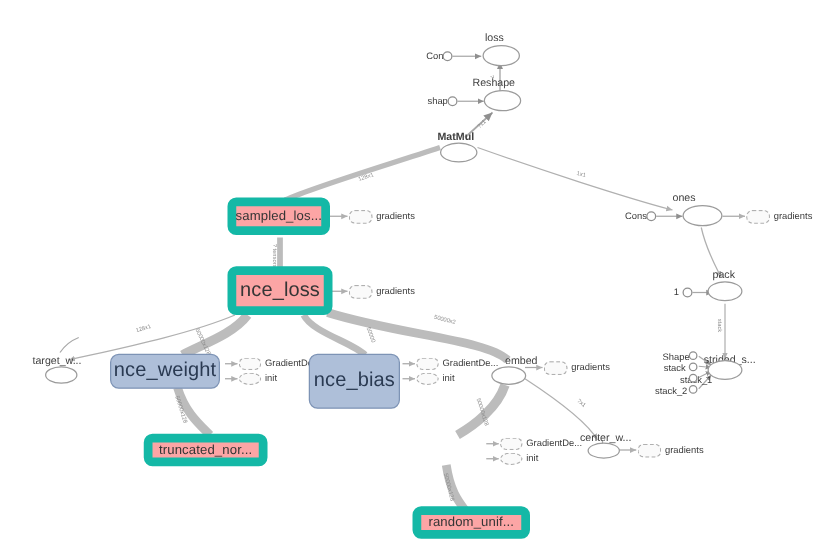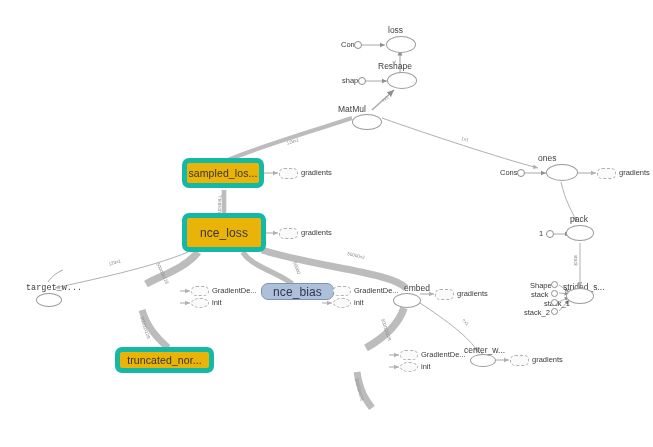--- a/index.html
+++ b/index.html
@@ -9,22 +9,22 @@
     background:#ffffff;
     font-family:"Liberation Sans", sans-serif;
     overflow:hidden;
   }
   svg#edges{position:absolute;left:0;top:0;width:653px;height:447px;}
 
   
   .node{position:absolute;box-sizing:border-box;display:flex;align-items:center;justify-content:center;}
 
   .group{
-    background:#eab308;
-    border:5px solid #14b8a6;
+    background:#fca5a5;
+    border:7px solid #14b8a6;
     border-radius:7px;
     color:#353535;
     letter-spacing:.1px;
   }
   .group.sel{
     background:#aebfd9;
     border:1px solid #7d93b5;
     color:#2a3a52;
   }
 
@@ -50,21 +50,21 @@
     border:1px solid #8e8e8e;
     border-radius:50%;
   }
 
   
   .lbl{position:absolute;color:#3b3b3b;white-space:nowrap;}
   .lbl-top{font-size:8.5px;color:#404040;}
   .lbl-side{font-size:7.5px;color:#383838;}
   .lbl-inline{font-size:7.5px;color:#3a3a3a;}
   .lbl-edge{position:absolute;font-size:4.6px;color:#8b8b8b;white-space:nowrap;transform-origin:0 0;}
-  .n-title{font-size:12px;}
+  .n-title{font-size:16px;}
   .n-title.sm{font-size:10.5px;}
 </style>
 </head>
 <body>
 
 <div id="canvas">
 
   <svg id="edges" viewBox="0 0 653 447">
     <defs>
       <marker id="ah" markerWidth="6" markerHeight="6" refX="5" refY="3" orient="auto">
@@ -162,44 +162,47 @@
 
   <div class="lbl lbl-side" style="left:341px;top:40px;">Const</div>
   <div class="node smallcircle" style="left:354px;top:41px;width:8px;height:8px;"></div>
 
   <div class="lbl lbl-top" style="left:378px;top:61px;">Reshape</div>
   <div class="node oval" style="left:387px;top:72px;width:30px;height:17px;"></div>
 
   <div class="lbl lbl-side" style="left:342px;top:76px;">shape</div>
   <div class="node smallcircle" style="left:358px;top:77px;width:8px;height:8px;"></div>
 
-  <div class="lbl lbl-top" style="left:338px;top:104px;">MatMul</div>
+  <div class="lbl lbl-top" style="left:350px;top:104px;font-weight:bold;">MatMul</div>
   <div class="node oval" style="left:352px;top:114px;width:30px;height:16px;"></div>
 
   <div class="node group" style="left:182px;top:158px;width:82px;height:30px;">
     <span class="n-title sm">sampled_los...</span>
   </div>
   <div class="node dashnode" style="left:279px;top:168px;width:19px;height:11px;"></div>
   <div class="lbl lbl-inline" style="left:301px;top:168px;">gradients</div>
 
   <div class="node group" style="left:182px;top:213px;width:84px;height:39px;">
     <span class="n-title">nce_loss</span>
   </div>
   <div class="node dashnode" style="left:279px;top:228px;width:19px;height:11px;"></div>
   <div class="lbl lbl-inline" style="left:301px;top:228px;">gradients</div>
 
-  <div class="lbl lbl-top" style="left:26px;top:283px;font-family:Liberation Mono, monospace;">target_w...</div>
+  <div class="lbl lbl-top" style="left:26px;top:283px;">target_w...</div>
   <div class="node oval" style="left:36px;top:293px;width:26px;height:14px;"></div>
 
+  <div class="node group sel" style="left:88px;top:283px;width:88px;height:28px;">
+    <span class="n-title">nce_weight</span>
+  </div>
   <div class="node dashnode" style="left:191px;top:286px;width:18px;height:10px;"></div>
   <div class="lbl lbl-inline" style="left:212px;top:286px;">GradientDe...</div>
   <div class="node dashoval" style="left:191px;top:298px;width:18px;height:10px;"></div>
   <div class="lbl lbl-inline" style="left:212px;top:298px;">init</div>
 
-  <div class="node group sel" style="left:247px;top:283px;width:73px;height:17px;margin-left:14px;">
+  <div class="node group sel" style="left:247px;top:283px;width:73px;height:44px;">
     <span class="n-title">nce_bias</span>
   </div>
   <div class="node dashnode" style="left:333px;top:286px;width:18px;height:10px;"></div>
   <div class="lbl lbl-inline" style="left:354px;top:286px;">GradientDe...</div>
   <div class="node dashoval" style="left:333px;top:298px;width:18px;height:10px;"></div>
   <div class="lbl lbl-inline" style="left:354px;top:298px;">init</div>
 
   <div class="node group" style="left:115px;top:347px;width:99px;height:26px;">
     <span class="n-title sm">truncated_nor...</span>
   </div>
@@ -207,20 +210,23 @@
   <div class="lbl lbl-top" style="left:404px;top:283px;">embed</div>
   <div class="node oval" style="left:393px;top:293px;width:28px;height:15px;"></div>
   <div class="node dashnode" style="left:435px;top:289px;width:19px;height:11px;"></div>
   <div class="lbl lbl-inline" style="left:457px;top:289px;">gradients</div>
 
   <div class="node dashnode" style="left:400px;top:350px;width:18px;height:10px;"></div>
   <div class="lbl lbl-inline" style="left:421px;top:350px;">GradientDe...</div>
   <div class="node dashoval" style="left:400px;top:362px;width:18px;height:10px;"></div>
   <div class="lbl lbl-inline" style="left:421px;top:362px;">init</div>
 
+  <div class="node group" style="left:330px;top:405px;width:94px;height:26px;">
+    <span class="n-title sm">random_unif...</span>
+  </div>
 
   <div class="lbl lbl-top" style="left:464px;top:345px;">center_w...</div>
   <div class="node oval" style="left:470px;top:354px;width:26px;height:13px;"></div>
   <div class="node dashnode" style="left:510px;top:355px;width:19px;height:11px;"></div>
   <div class="lbl lbl-inline" style="left:532px;top:355px;">gradients</div>
 
   <div class="lbl lbl-top" style="left:538px;top:153px;">ones</div>
   <div class="node oval" style="left:546px;top:164px;width:32px;height:17px;"></div>
   <div class="lbl lbl-side" style="left:500px;top:168px;">Const</div>
   <div class="node smallcircle" style="left:517px;top:169px;width:8px;height:8px;"></div>

